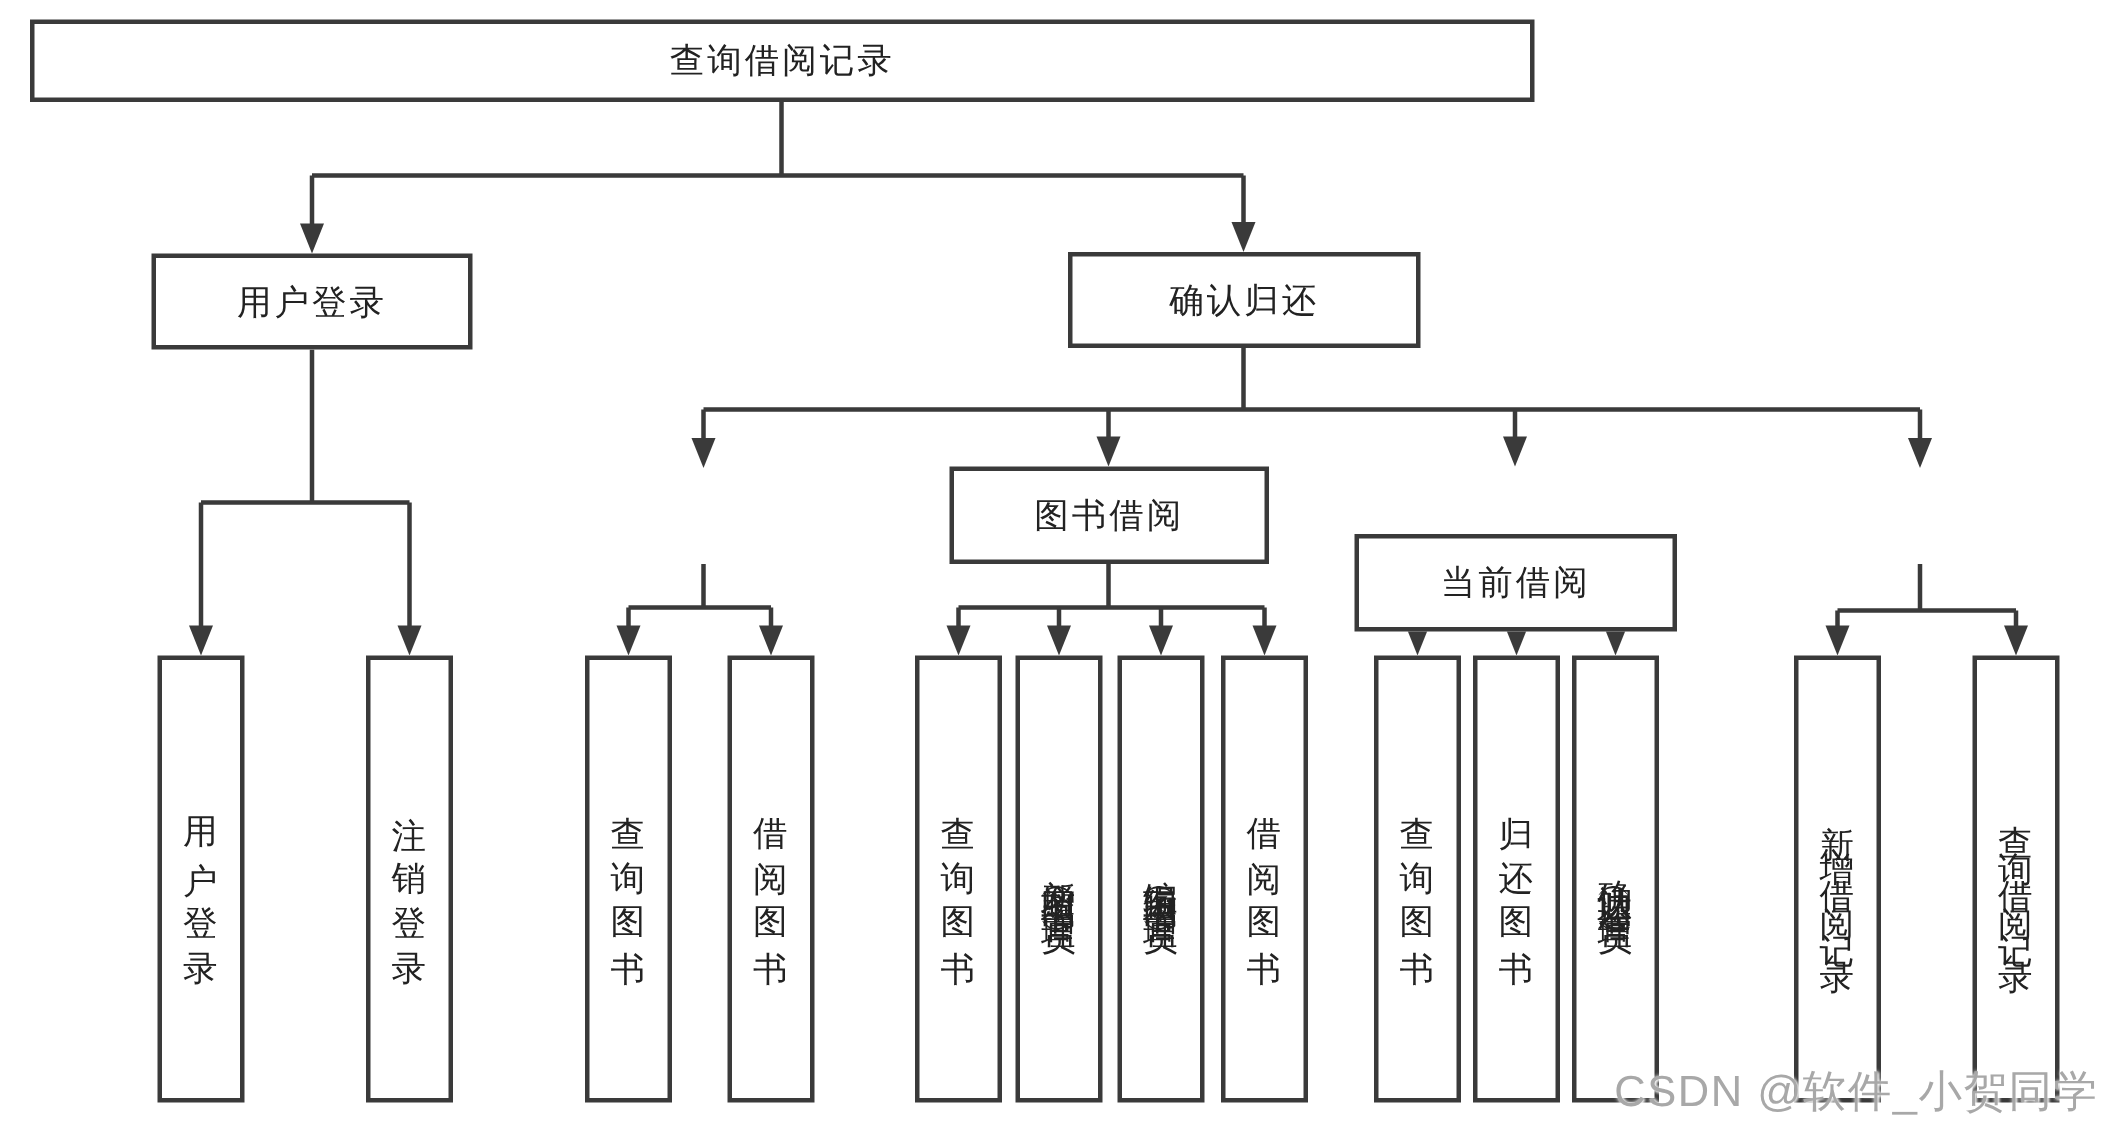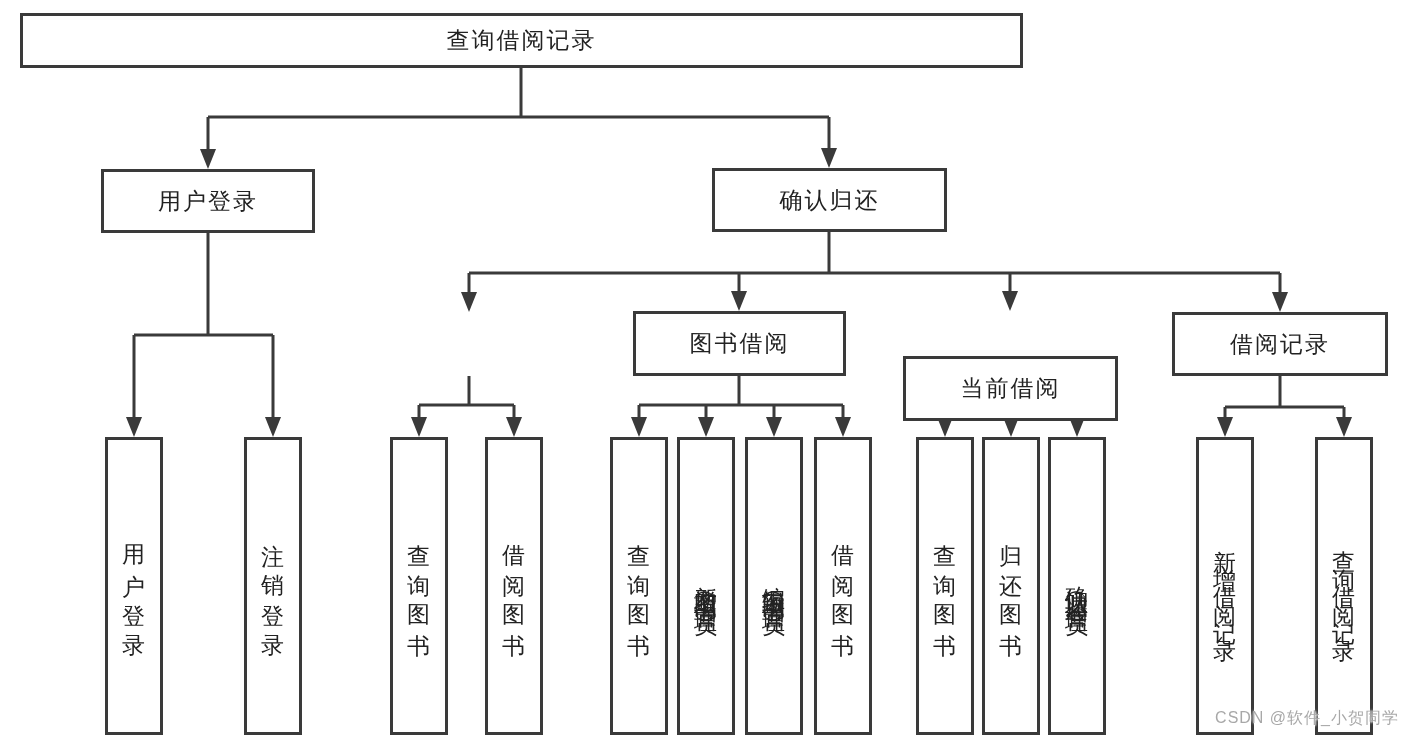--- a/index.html
+++ b/index.html
@@ -34,21 +34,21 @@
     text-orientation:mixed;
     letter-spacing:30px;
     line-height:52px;
     font-size:23px;
   }
   .vtext.len-m{letter-spacing:18px;}
   .vtext.len-l{letter-spacing:4px;}
   .watermark{
     position:absolute;
     top:708px;right:6px;
-    font-size:16px;
+    font-size:29px;
     letter-spacing:1px;
     color:var(--watermark);
     text-shadow:0 0 3px #ffffff,1px 1px 2px #ffffff;
   }
 </style>
 </head>
 <body>
 
 <div class="stage">
 
@@ -84,21 +84,20 @@
     </g>
   </svg>
 
   <div class="node" style="left:20px;top:13px;width:1003px;height:55px;">查询借阅记录</div>
 
   <div class="node" style="left:101px;top:169px;width:214px;height:64px;">用户登录</div>
   <div class="node" style="left:712px;top:168px;width:235px;height:64px;">确认归还</div>
 
   <div class="node" style="left:633px;top:311px;width:213px;height:65px;">图书借阅</div>
   <div class="node" style="left:903px;top:311px;width:215px;height:65px;margin-top:45px;">当前借阅</div>
-  <div class="node" style="left:1172px;top:312px;width:216px;height:64px;">借阅记录</div>
 
   <div class="node leaf" style="left:105px;">
     <span class="vtext">用户登录</span>
   </div>
   <div class="node leaf" style="left:244px;">
     <span class="vtext">注销登录</span>
   </div>
 
   <div class="node leaf" style="left:390px;">
     <span class="vtext">查询图书</span>

